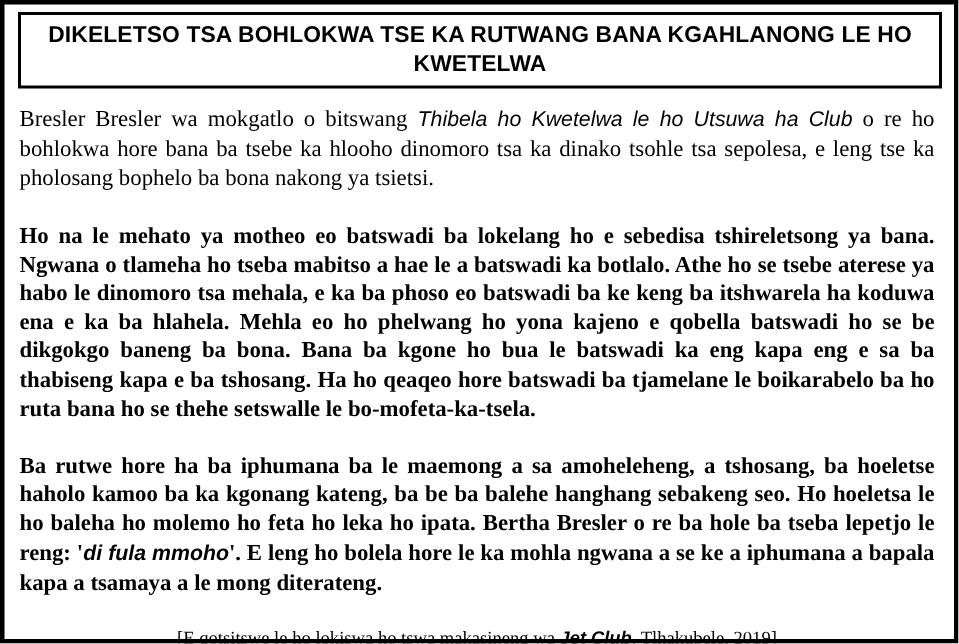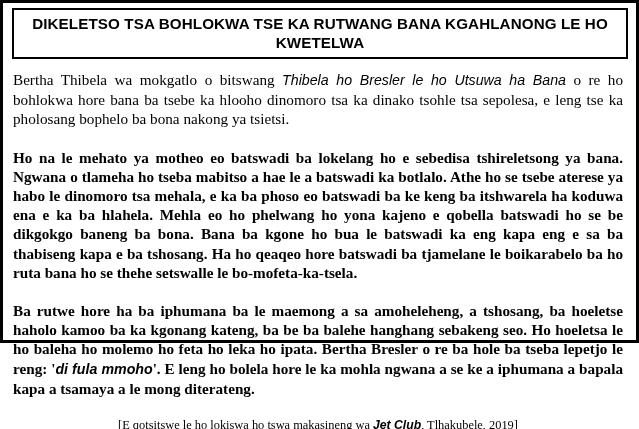--- a/index.html
+++ b/index.html
@@ -12,21 +12,21 @@
     height: 429px;
     overflow: hidden;
     font-family: "Liberation Serif", "DejaVu Serif", serif;
     color: #000000;
   }
 
   
   .page-frame {
     box-sizing: border-box;
     width: 639px;
-    height: 343px;
+    height: 429px;
     border: 3px solid #000000;
     background: #ffffff;
     padding: 0;
     position: relative;
   }
 
   .page-inner {
     box-sizing: border-box;
     width: 100%;
     height: 100%;
@@ -95,21 +95,21 @@
 
 <div class="page-frame">
   <div class="page-inner">
 
     <div class="title-box">
       <h1 class="title-text">DIKELETSO TSA BOHLOKWA TSE KA RUTWANG BANA KGAHLANONG LE HO KWETELWA</h1>
     </div>
 
     <div class="body-copy">
 
-      <p class="para"><span>Bertha Thibela wa mokgatlo o bitswang </span><span class="sans-italic">Thibela ho Bresler le ho Utsuwa ha Bana</span><span> o re ho bohlokwa hore bana ba tsebe ka hlooho dinomoro tsa ka dinako tsohle tsa sepolesa, e leng tse ka pholosang bophelo ba bona nakong ya tsietsi.</span></p>
+      <p class="para"><span>Bresler Bresler wa mokgatlo o bitswang </span><span class="sans-italic">Thibela ho Kwetelwa le ho Utsuwa ha Club</span><span> o re ho bohlokwa hore bana ba tsebe ka hlooho dinomoro tsa ka dinako tsohle tsa sepolesa, e leng tse ka pholosang bophelo ba bona nakong ya tsietsi.</span></p>
 
       <p class="para">Ho na le mehato ya motheo eo batswadi ba lokelang ho e sebedisa tshireletsong ya bana. Ngwana o tlameha ho tseba mabitso a hae le a batswadi ka botlalo. Athe ho se tsebe aterese ya habo le dinomoro tsa mehala, e ka ba phoso eo batswadi ba ke keng ba itshwarela ha koduwa ena e ka ba hlahela. Mehla eo ho phelwang ho yona kajeno e qobella batswadi ho se be dikgokgo baneng ba bona. Bana ba kgone ho bua le batswadi ka eng kapa eng e sa ba thabiseng kapa e ba tshosang. Ha ho qeaqeo hore batswadi ba tjamelane le boikarabelo ba ho ruta bana ho se thehe setswalle le bo-mofeta-ka-tsela.</p>
 
       <p class="para"><span>Ba rutwe hore ha ba iphumana ba le maemong a sa amoheleheng, a tshosang, ba hoeletse haholo kamoo ba ka kgonang kateng, ba be ba balehe hanghang sebakeng seo. Ho hoeletsa le ho baleha ho molemo ho feta ho leka ho ipata. Bertha Bresler o re ba hole ba tseba lepetjo le reng: '</span><span class="sans-italic">di fula mmoho</span><span>'. E leng ho bolela hore le ka mohla ngwana a se ke a iphumana a bapala kapa a tsamaya a le mong diterateng.</span></p>
 
       <p class="credit"><span>[E qotsitswe le ho lokiswa ho tswa makasineng wa </span><span class="sans-bold-italic">Jet Club</span><span>, Tlhakubele, 2019]</span></p>
 
     </div>
   </div>
 </div>

